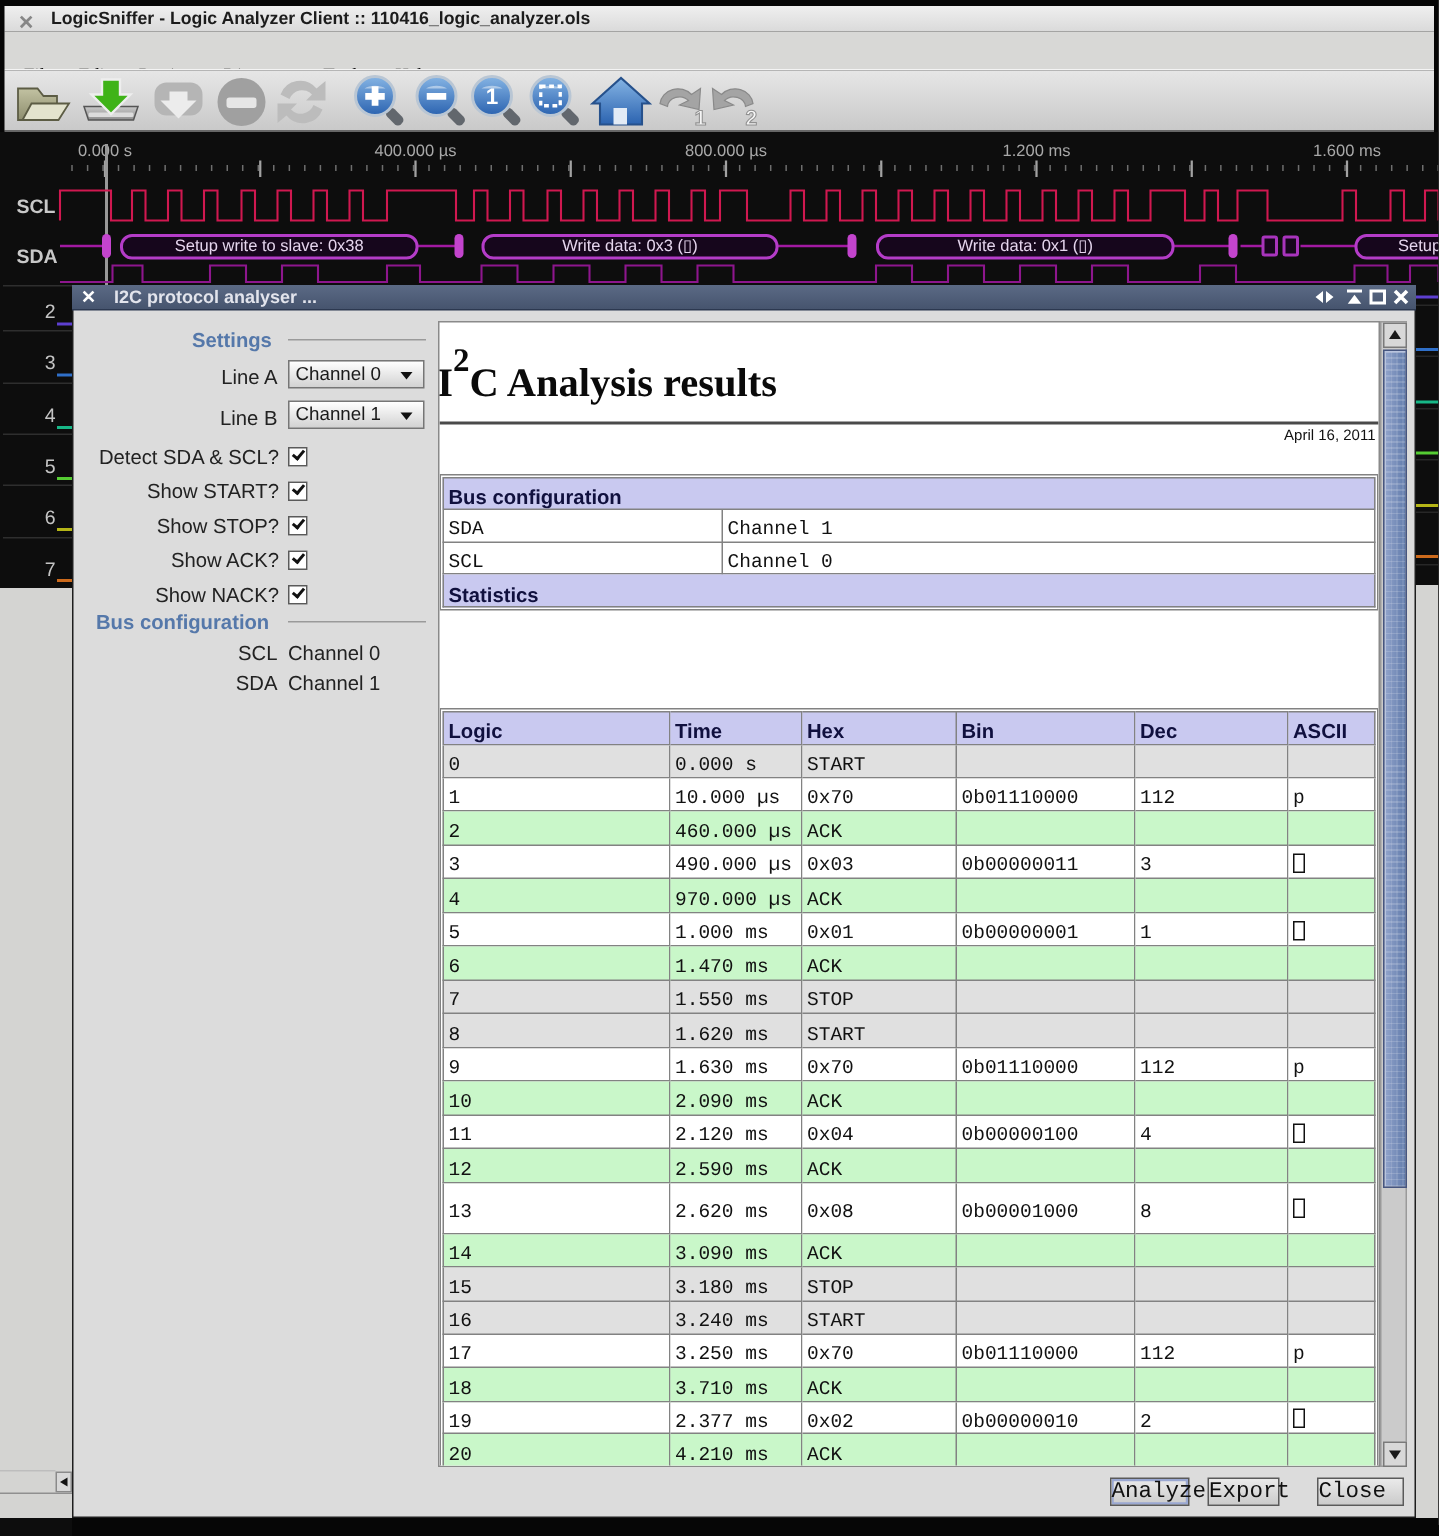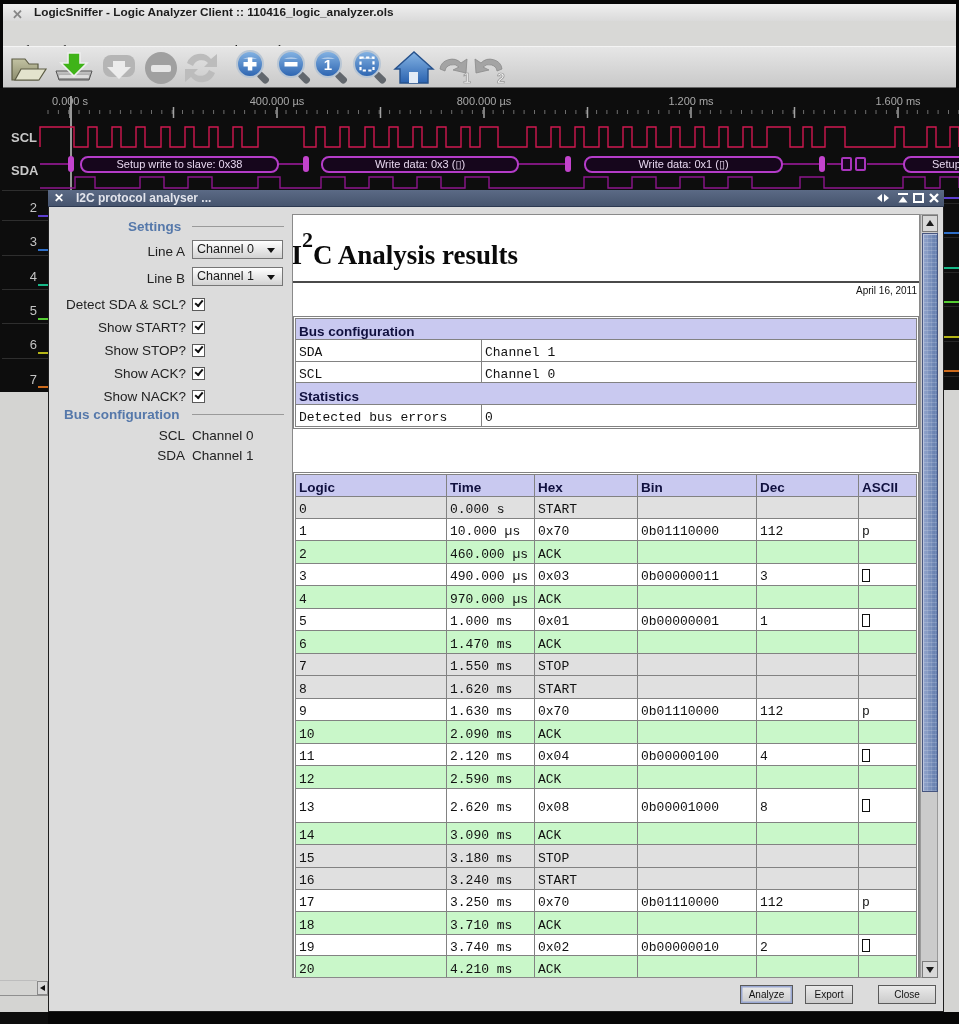--- a/index.html
+++ b/index.html
@@ -79,22 +79,22 @@
 .sbtn{position:absolute;left:1px;width:14px;height:15px;background:#d8d8d8;border:1px solid #7a7a7a;}
 #sthumb{position:absolute;left:1px;top:18px;width:14px;height:557px;
   background:
    repeating-linear-gradient(0deg, rgba(255,255,255,0.16) 0 1px, transparent 1px 4px),
    repeating-linear-gradient(90deg, rgba(255,255,255,0.10) 0 1px, transparent 1px 4px),
    linear-gradient(90deg,#93a5cc,#617bab);
   border:1px solid #46557f;box-shadow:inset 1px 1px 0 #b9c4de;}
 .tri{width:0;height:0;position:absolute;}
 
 .btn{position:absolute;height:19px;background:linear-gradient(#eaeaea,#cbcbcb);
-  border:1px solid #5a5a5a;box-sizing:border-box;color:#111;font-size:10px;
-  text-align:center;line-height:17px;font-family:Liberation Sans, sans-serif;}
+  border:1px solid #5a5a5a;box-sizing:border-box;color:#111;font-size:15px;
+  text-align:left;line-height:17px;font-family:Liberation Mono, monospace;}
 #bAnalyze{box-shadow:inset 0 0 0 1.5px #9aa8d2;}
 </style>
 </head>
 <body>
 <div id="root">
 
   <div id="mwtitle" class="abs">
       <span class="x">✕</span>
       <span class="tx">LogicSniffer - Logic Analyzer Client :: 110416_logic_analyzer.ols</span>
     </div>
@@ -284,24 +284,20 @@
               <td>SDA</td>
               <td>Channel 1</td>
             </tr>
             <tr style="height:21.8px">
               <td>SCL</td>
               <td>Channel 0</td>
             </tr>
             <tr style="height:21.8px">
               <th colspan="2">Statistics</th>
             </tr>
-            <tr style="height:21.8px">
-              <td>Detected bus errors</td>
-              <td>0</td>
-            </tr>
           </tbody>
         </table>
     </div>
     <div class="twrap" style="left:0px;top:257px;width:626px;box-sizing:border-box">
       <table id="t2">
           <colgroup>
             <col style="width:152px">
             <col style="width:88px">
             <col style="width:103px">
             <col style="width:119px">
@@ -464,21 +460,21 @@
             <tr style="height:22.48px">
               <td class="rg">18</td>
               <td class="rg">3.710 ms</td>
               <td class="rg">ACK</td>
               <td class="rg"></td>
               <td class="rg"></td>
               <td class="rg"></td>
             </tr>
             <tr style="height:16px">
               <td class="rw">19</td>
-              <td class="rw">3.740 ms</td>
+              <td class="rw">2.377 ms</td>
               <td class="rw">0x02</td>
               <td class="rw">0b00000010</td>
               <td class="rw">2</td>
               <td class="rw"><span style="display:inline-block;width:6px;height:11px;border:1px solid #111;vertical-align:-1px"></span></td>
             </tr>
             <tr style="height:22.48px">
               <td class="rg">20</td>
               <td class="rg">4.210 ms</td>
               <td class="rg">ACK</td>
               <td class="rg"></td>

